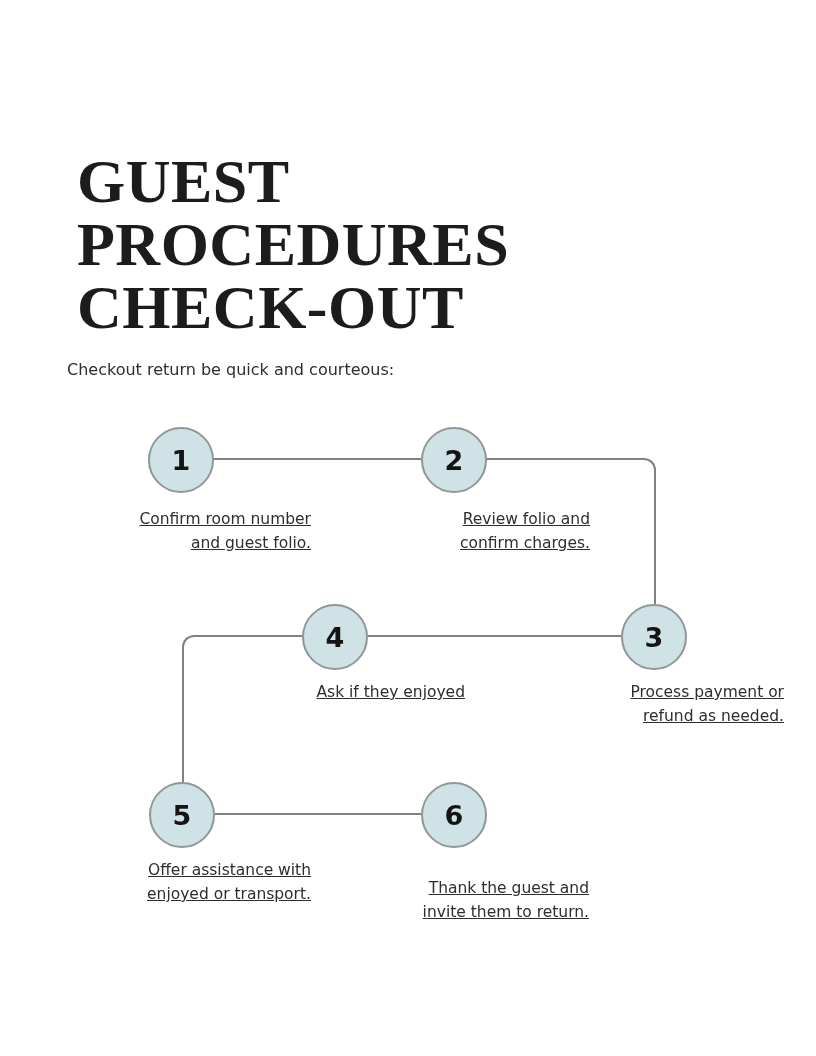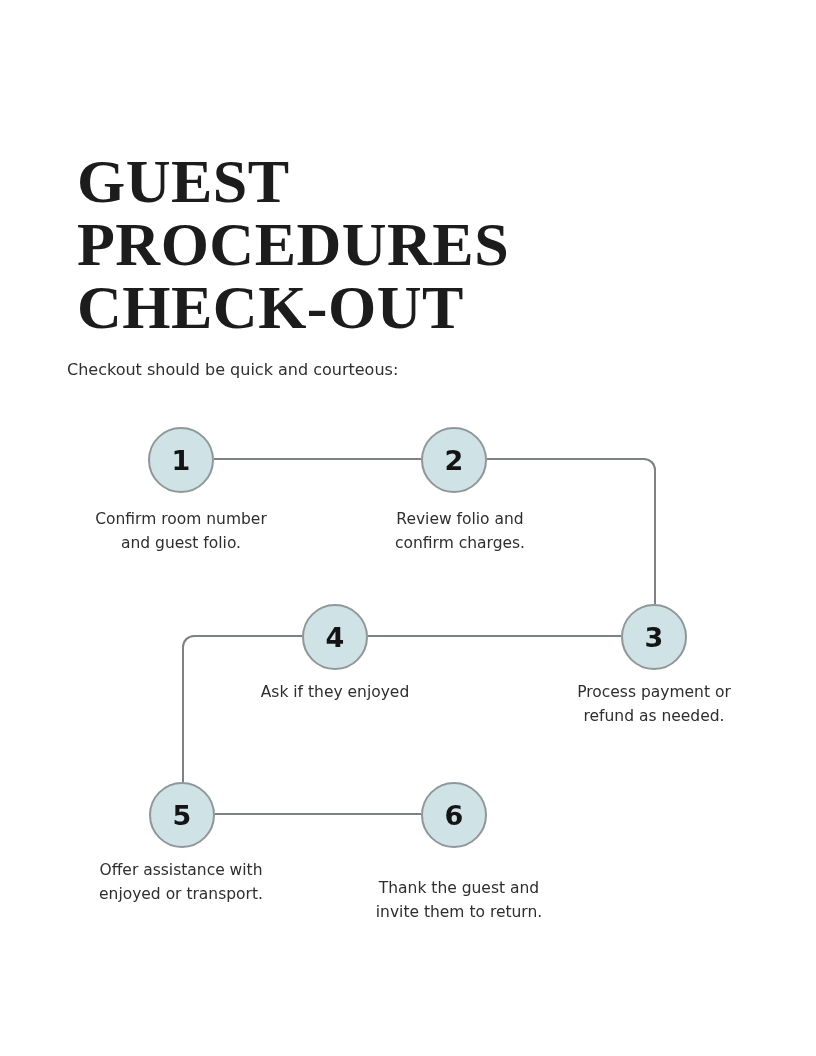--- a/index.html
+++ b/index.html
@@ -68,44 +68,45 @@
     left: 182px; top: 635px; width: 120px; height: 147px;
     border-top: 2px solid var(--connector, #7e8282);
     border-left: 2px solid var(--connector, #7e8282);
     border-top-left-radius: 12px;
   }
   .conn-5-6 { left: 215px; top: 813px; width: 206px; border-top: 2px solid var(--connector, #7e8282); }
 
   .step-label {
     position: absolute;
     width: 260px;
-    text-align: center;
+    text-align: right;
     font-size: 15.5px;
     line-height: 24px;
     color: var(--body-text, #2e2e2e);
+    text-decoration: underline;
   }
   .l1 { left: 51px;  top: 507px; }
   .l2 { left: 330px; top: 507px; }
   .l3 { left: 524px; top: 680px; }
   .l4 { left: 205px; top: 680px; }
   .l5 { left: 51px;  top: 858px; }
   .l6 { left: 329px; top: 876px; }
 </style>
 </head>
 <body>
 
 <div class="page">
 
   <h1 class="title" style="margin:12px;">
     <span>GUEST</span>
     <span>PROCEDURES</span>
     <span>CHECK-OUT</span>
   </h1>
 
-  <div class="subtitle">Checkout should be quick and courteous:</div>
+  <div class="subtitle">Checkout return be quick and courteous:</div>
 
   <div>
 
     <div class="connector conn-1-2"></div>
     <div class="connector conn-2-3"></div>
     <div class="connector conn-4-3"></div>
     <div class="connector conn-4-5"></div>
     <div class="connector conn-5-6"></div>
 
     <div class="node n1">

